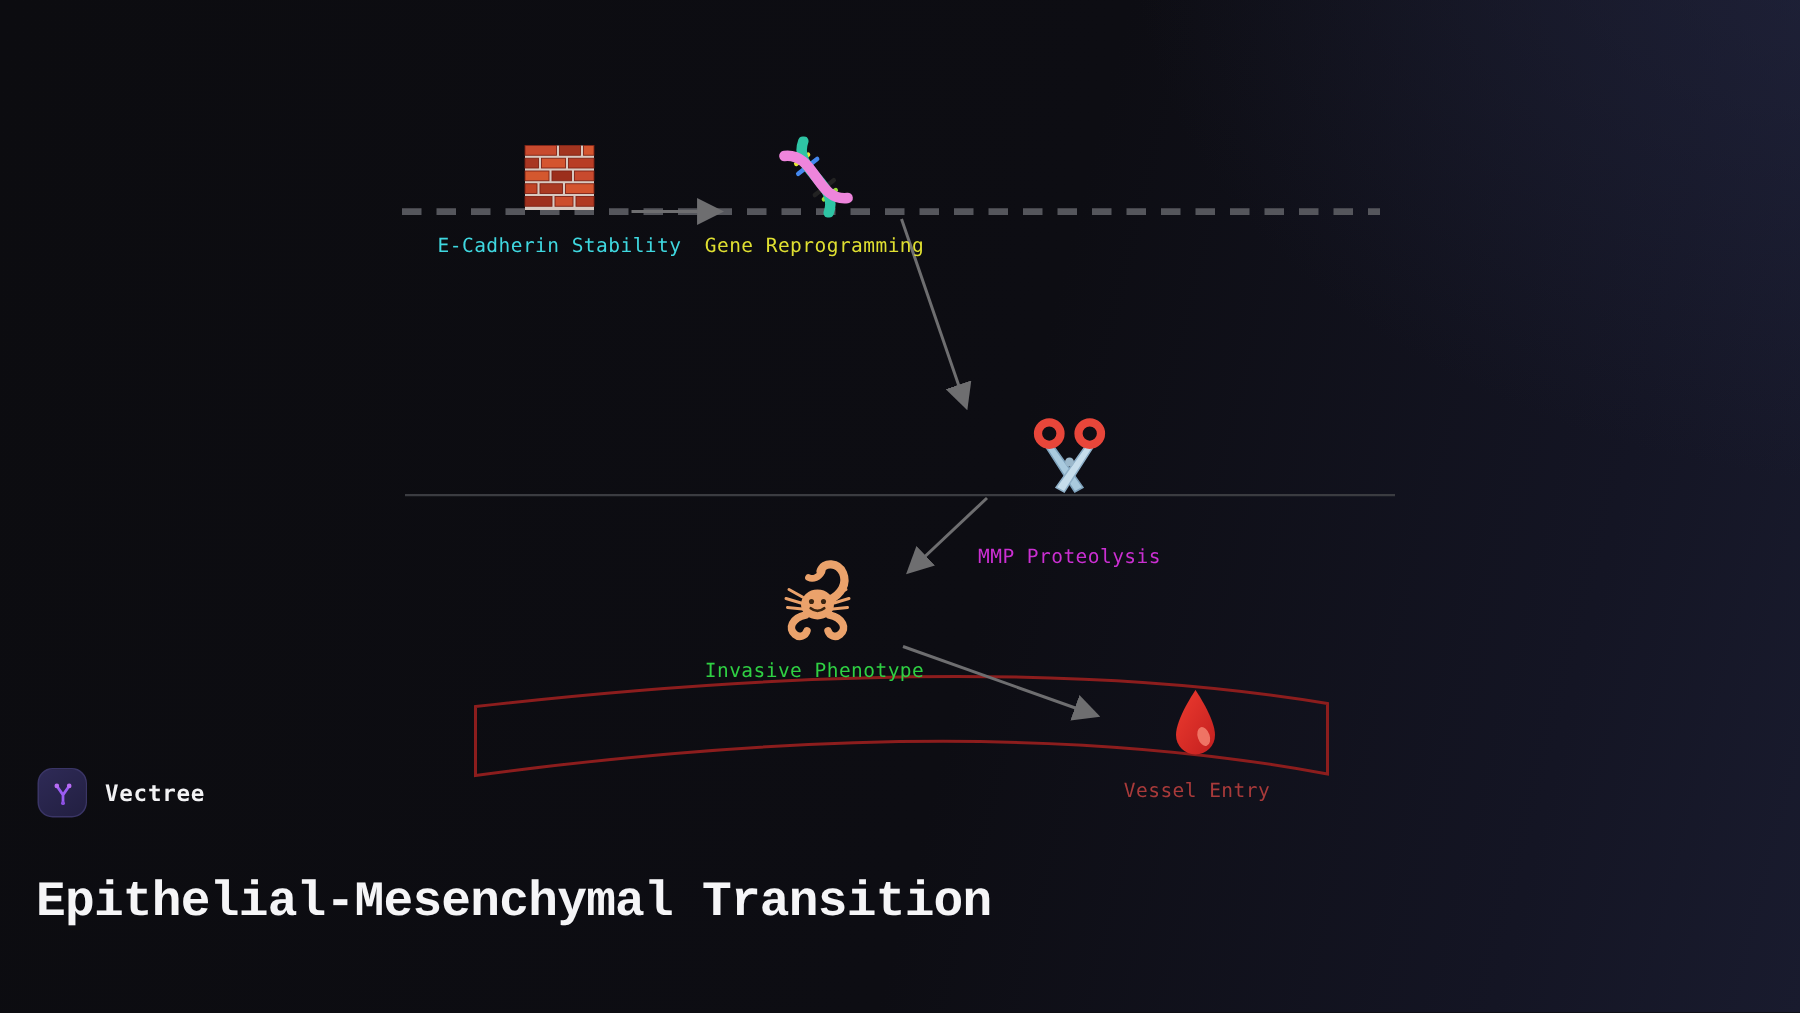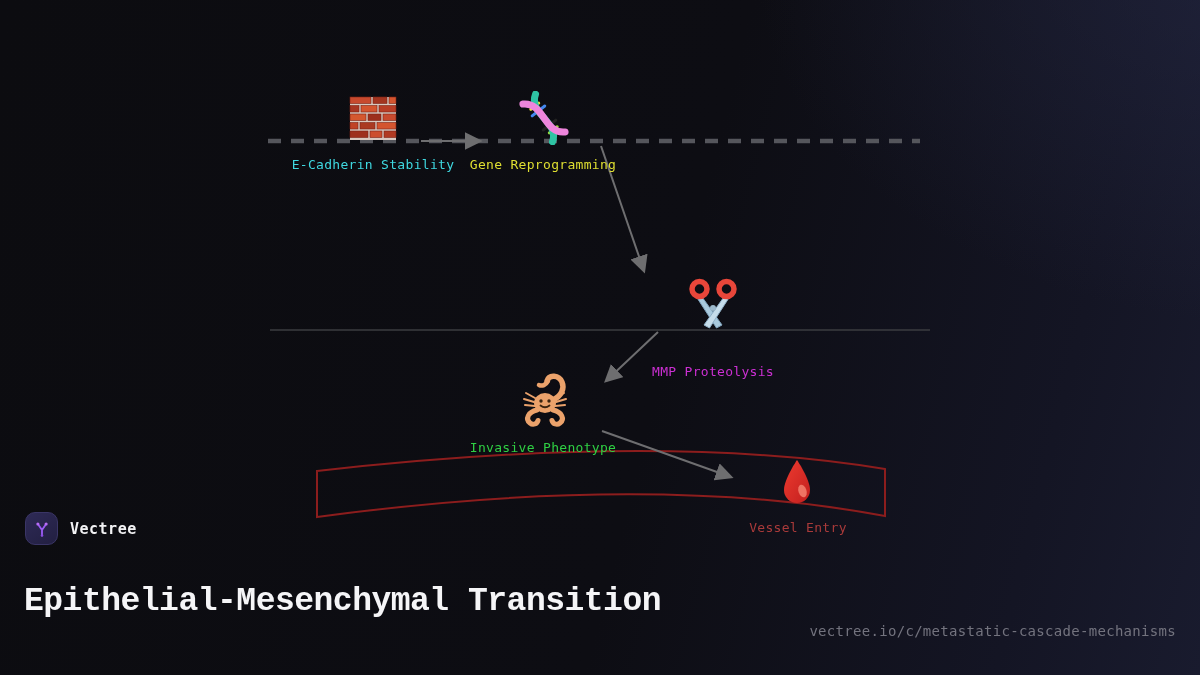--- a/index.html
+++ b/index.html
@@ -157,15 +157,14 @@
       <circle cx="16.5" cy="6.5" r="1.7" fill="#b76cf5"></circle>
       <circle cx="12" cy="19" r="1.4" fill="#8b4fe0"></circle>
     </svg>
   </div>
   <div class="brand-name">Vectree</div>
 
   <div class="poster-title">
     <div>Epithelial-Mesenchymal Transition</div>
   </div>
 
-  <div class="footer-url">vectree.io/c/metastatic-cascade-mechanisms</div>
 
 </div>
 
 </body></html>

